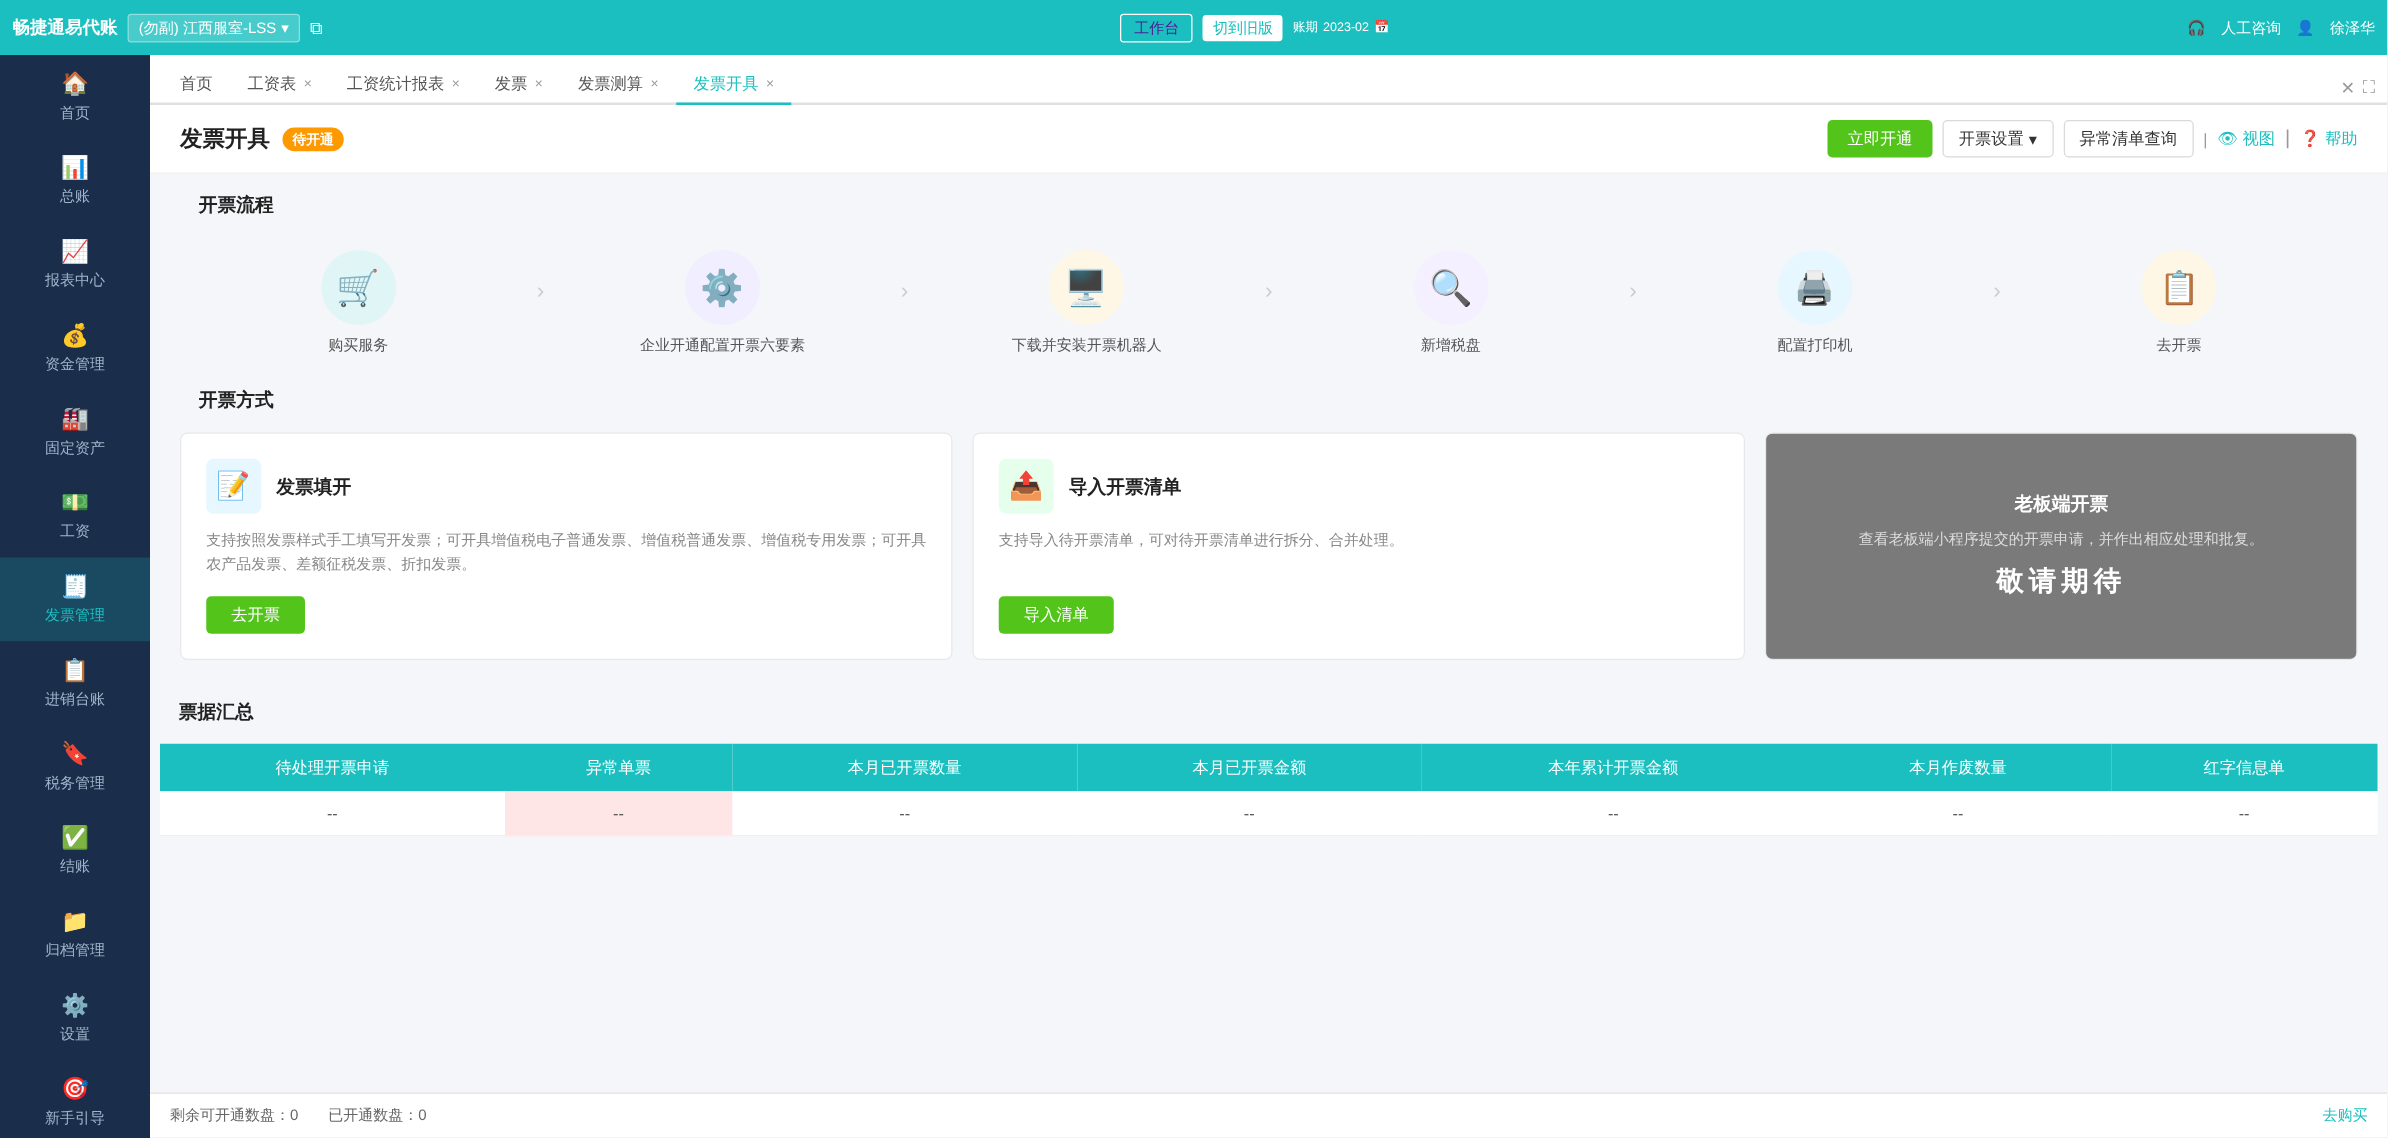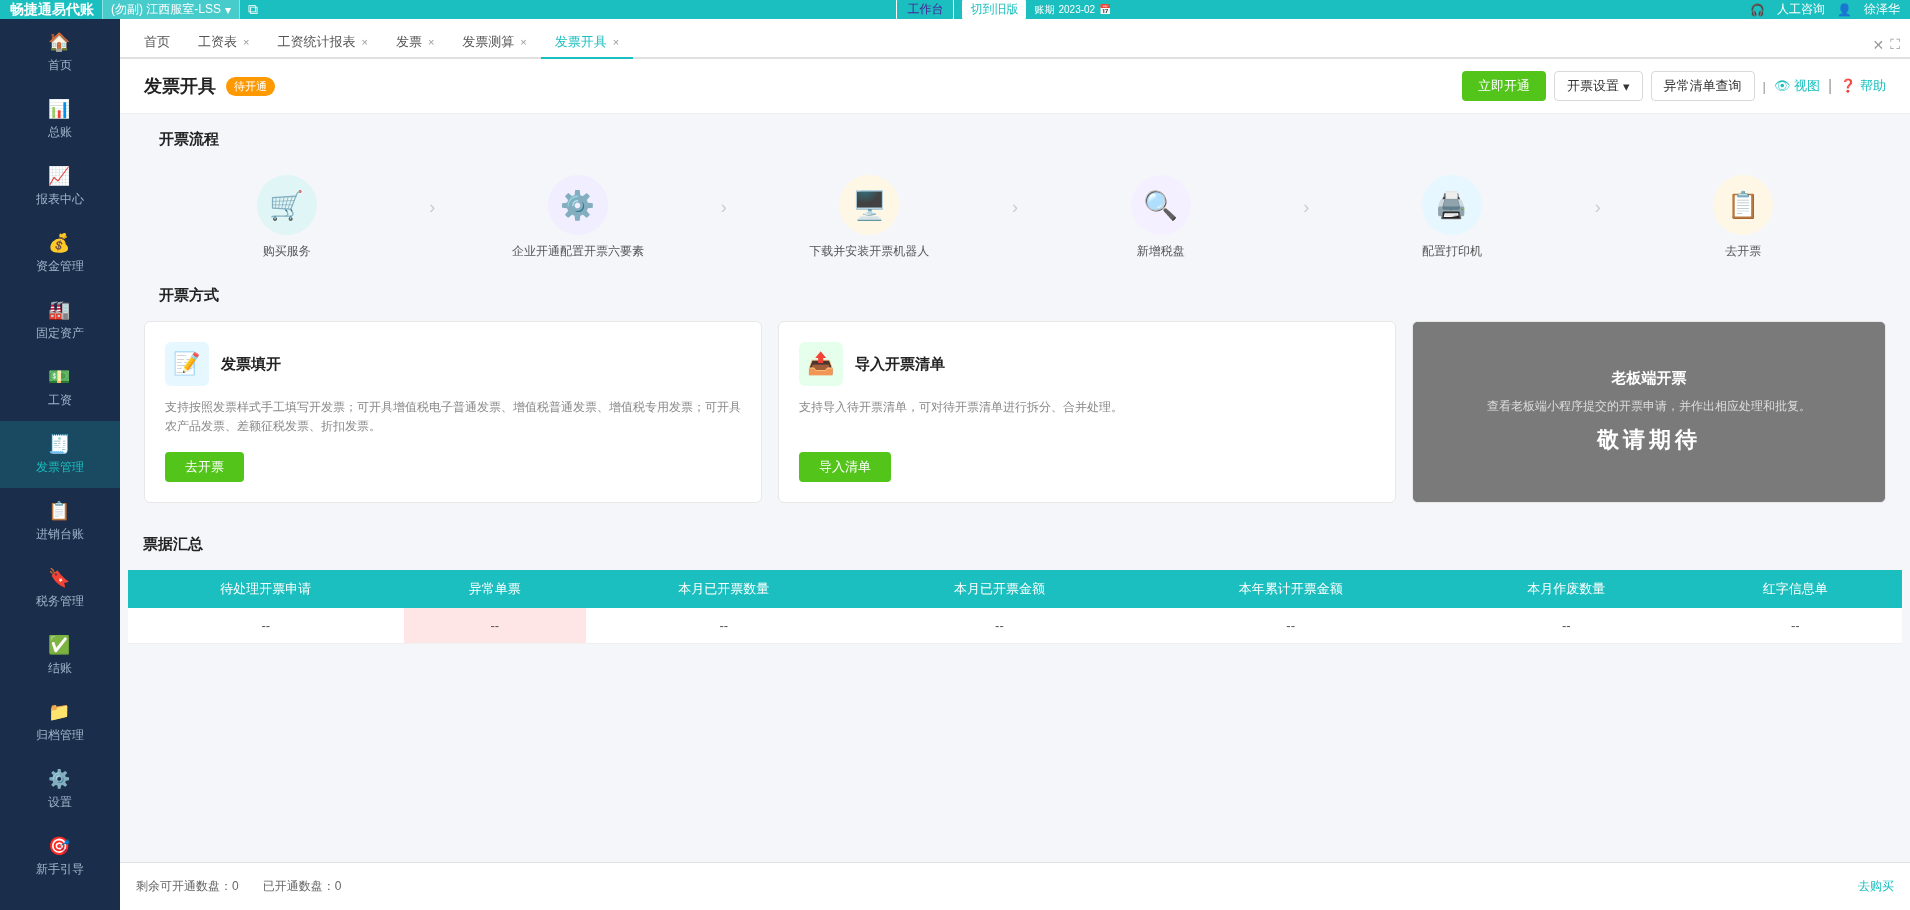--- a/index.html
+++ b/index.html
@@ -1,20 +1,20 @@
 <!DOCTYPE html>
 <html><head>
   <meta charset="utf-8">
   <style>
     * { box-sizing: border-box; margin: 0; padding: 0; font-family: 'Microsoft YaHei', sans-serif; }
     body { display: flex; flex-direction: column; height: 910px; width: 1910px; overflow: hidden; background: #f0f2f5; }
 
     
     .top-bar {
-      height: 19px;
+      height: 44px;
       background: #1bbfbf;
       display: flex;
       align-items: center;
       justify-content: space-between;
       padding: 0 10px;
       flex-shrink: 0;
     }
     .top-bar-left { display: flex; align-items: center; gap: 8px; }
     .app-logo { color: white; font-size: 14px; font-weight: bold; }
     .company-selector {
@@ -145,20 +145,21 @@
       border-bottom: 1px solid #eee;
     }
     .page-title-area { display: flex; align-items: center; gap: 10px; }
     .page-title { font-size: 18px; font-weight: 600; color: #222; }
     .status-badge {
       background: #ff9900;
       color: white;
       font-size: 11px;
       padding: 2px 8px;
       border-radius: 10px;
+      font-weight: bold;
     }
     .page-header-right { display: flex; align-items: center; gap: 8px; }
     .btn-primary {
       background: #52c41a;
       color: white;
       border: none;
       padding: 6px 16px;
       border-radius: 4px;
       font-size: 13px;
       cursor: pointer;
@@ -291,21 +292,21 @@
       padding: 10px 12px;
       font-size: 13px;
       text-align: center;
       color: #555;
       border-bottom: 1px solid #f0f0f0;
     }
     .stats-table td.highlight-red { background: #ffe6e6; }
 
     
     .bottom-bar {
-      height: 48px;
+      height: 36px;
       background: white;
       border-top: 1px solid #e0e0e0;
       display: flex;
       align-items: center;
       justify-content: space-between;
       padding: 0 16px;
       flex-shrink: 0;
       font-size: 12px;
       color: #666;
     }

